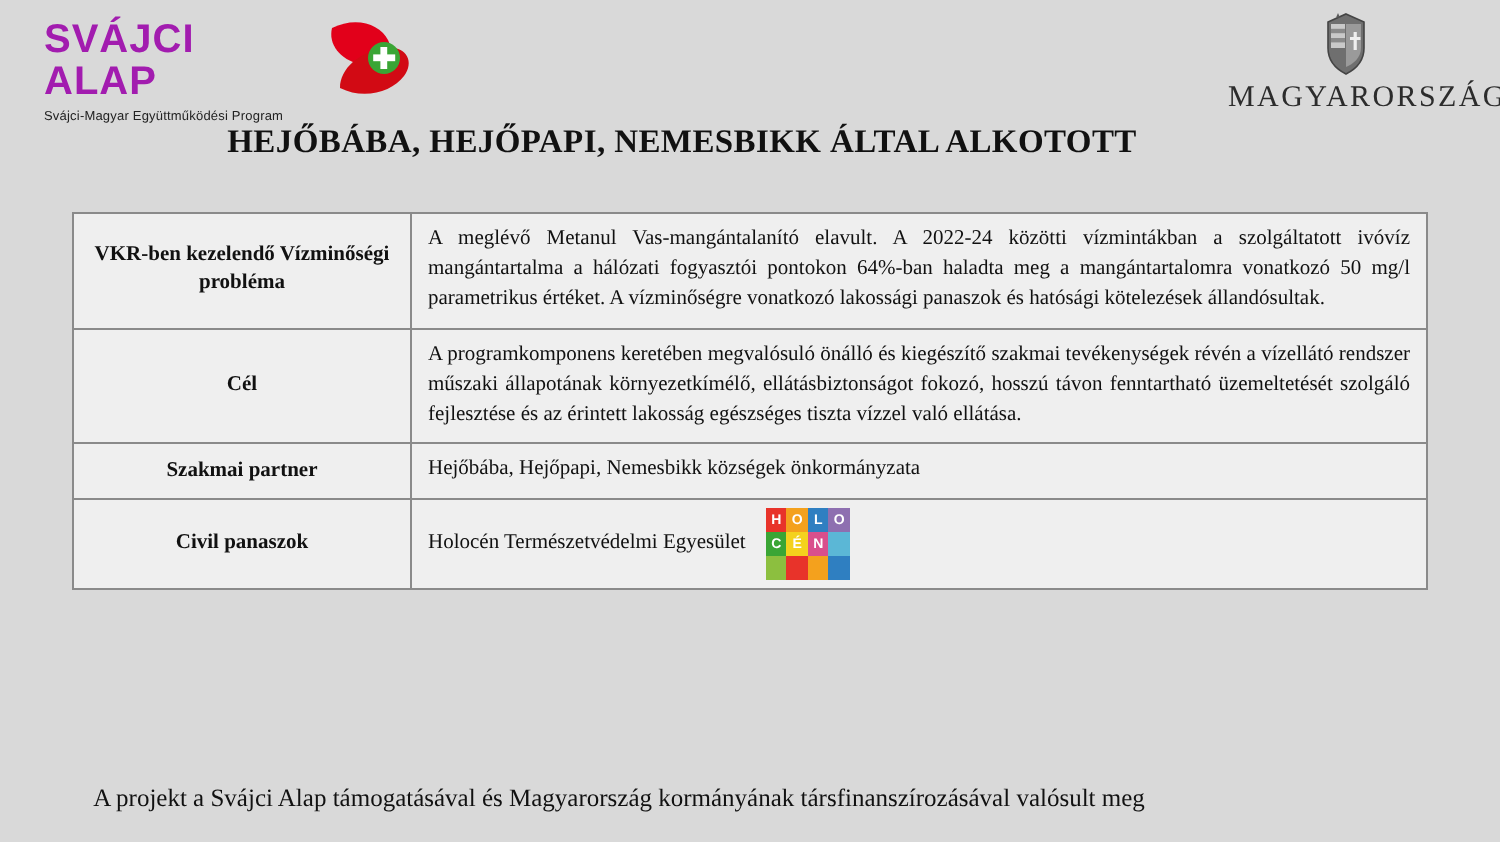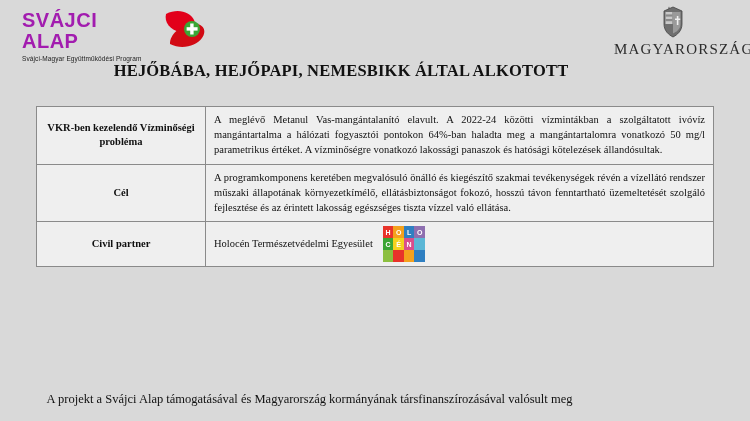--- a/index.html
+++ b/index.html
@@ -211,22 +211,26 @@
   <table class="info">
     <tbody>
       <tr>
         <td class="label">VKR-ben kezelendő Vízminőségi probléma</td>
         <td class="value justify">A meglévő Metanul  Vas-mangántalanító elavult. A 2022-24 közötti vízmintákban a szolgáltatott ivóvíz mangántartalma  a hálózati fogyasztói pontokon 64%-ban haladta meg a mangántartalomra vonatkozó 50 mg/l parametrikus értéket. A vízminőségre vonatkozó lakossági panaszok és hatósági kötelezések állandósultak.</td>
       </tr>
       <tr>
         <td class="label">Cél</td>
         <td class="value justify">A programkomponens keretében megvalósuló önálló és kiegészítő szakmai tevékenységek révén a vízellátó rendszer műszaki állapotának környezetkímélő, ellátásbiztonságot fokozó, hosszú távon fenntartható üzemeltetését szolgáló fejlesztése és az érintett lakosság egészséges tiszta vízzel való ellátása.</td>
       </tr>
+      <tr>
+        <td class="label">Szakmai partner</td>
+        <td class="value">Hejőbába, Hejőpapi, Nemesbikk községek önkormányzata</td>
+      </tr>
       <tr class="civil-row">
-        <td class="label">Civil partner</td>
+        <td class="label">Civil panaszok</td>
         <td class="value">
           <div class="civil-inner">
             <span>Holocén Természetvédelmi Egyesület</span>
             <span class="holocen-logo">
               <span style="background:#e8332a">H</span>
               <span style="background:#f4a11d">O</span>
               <span style="background:#2f7fc1">L</span>
               <span style="background:#8e6fb0">O</span>
               <span style="background:#3aa535">C</span>
               <span style="background:#f4d21d">É</span>

